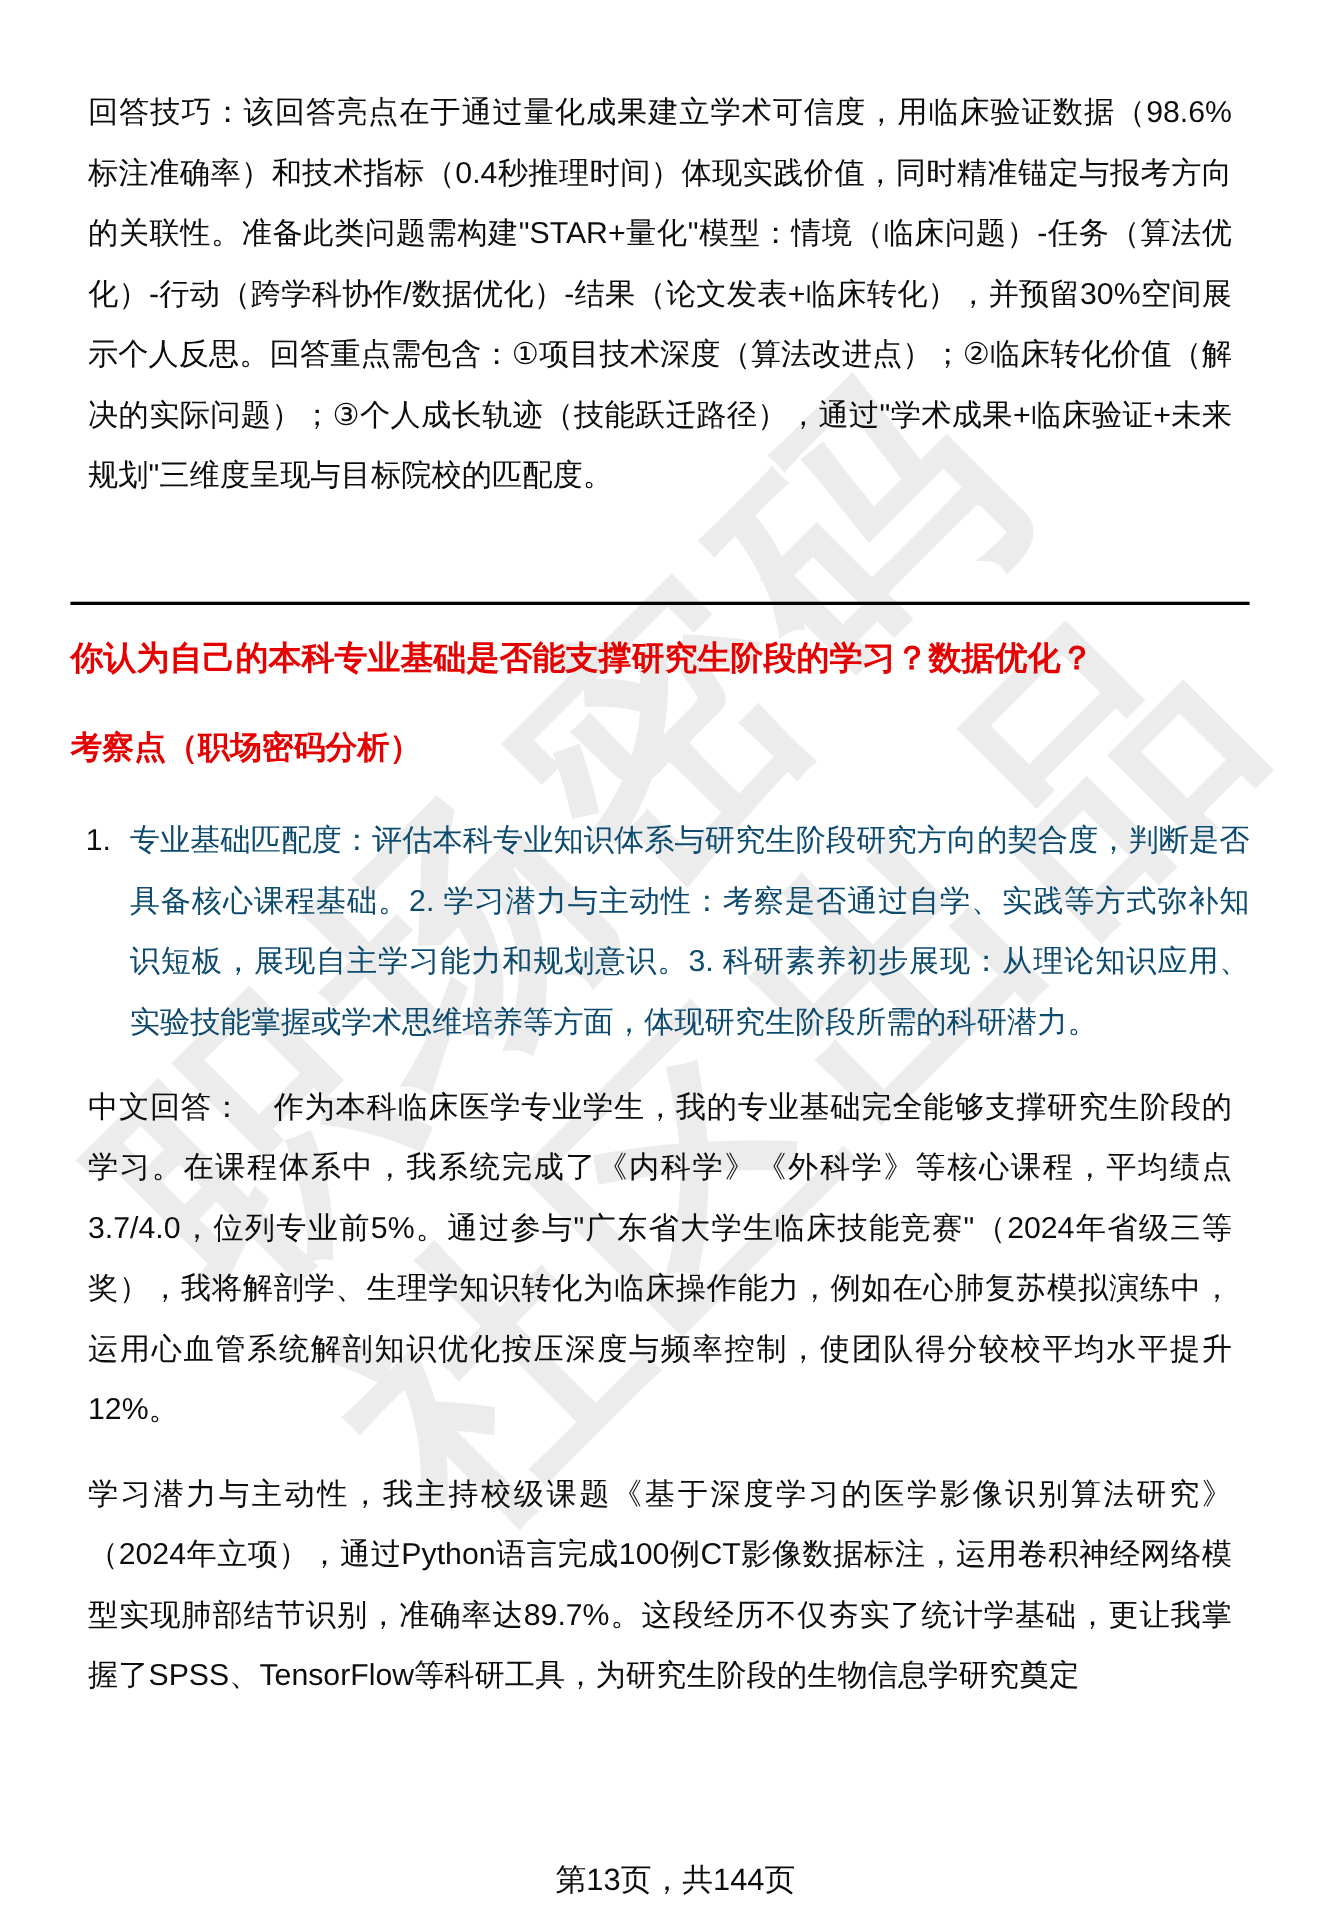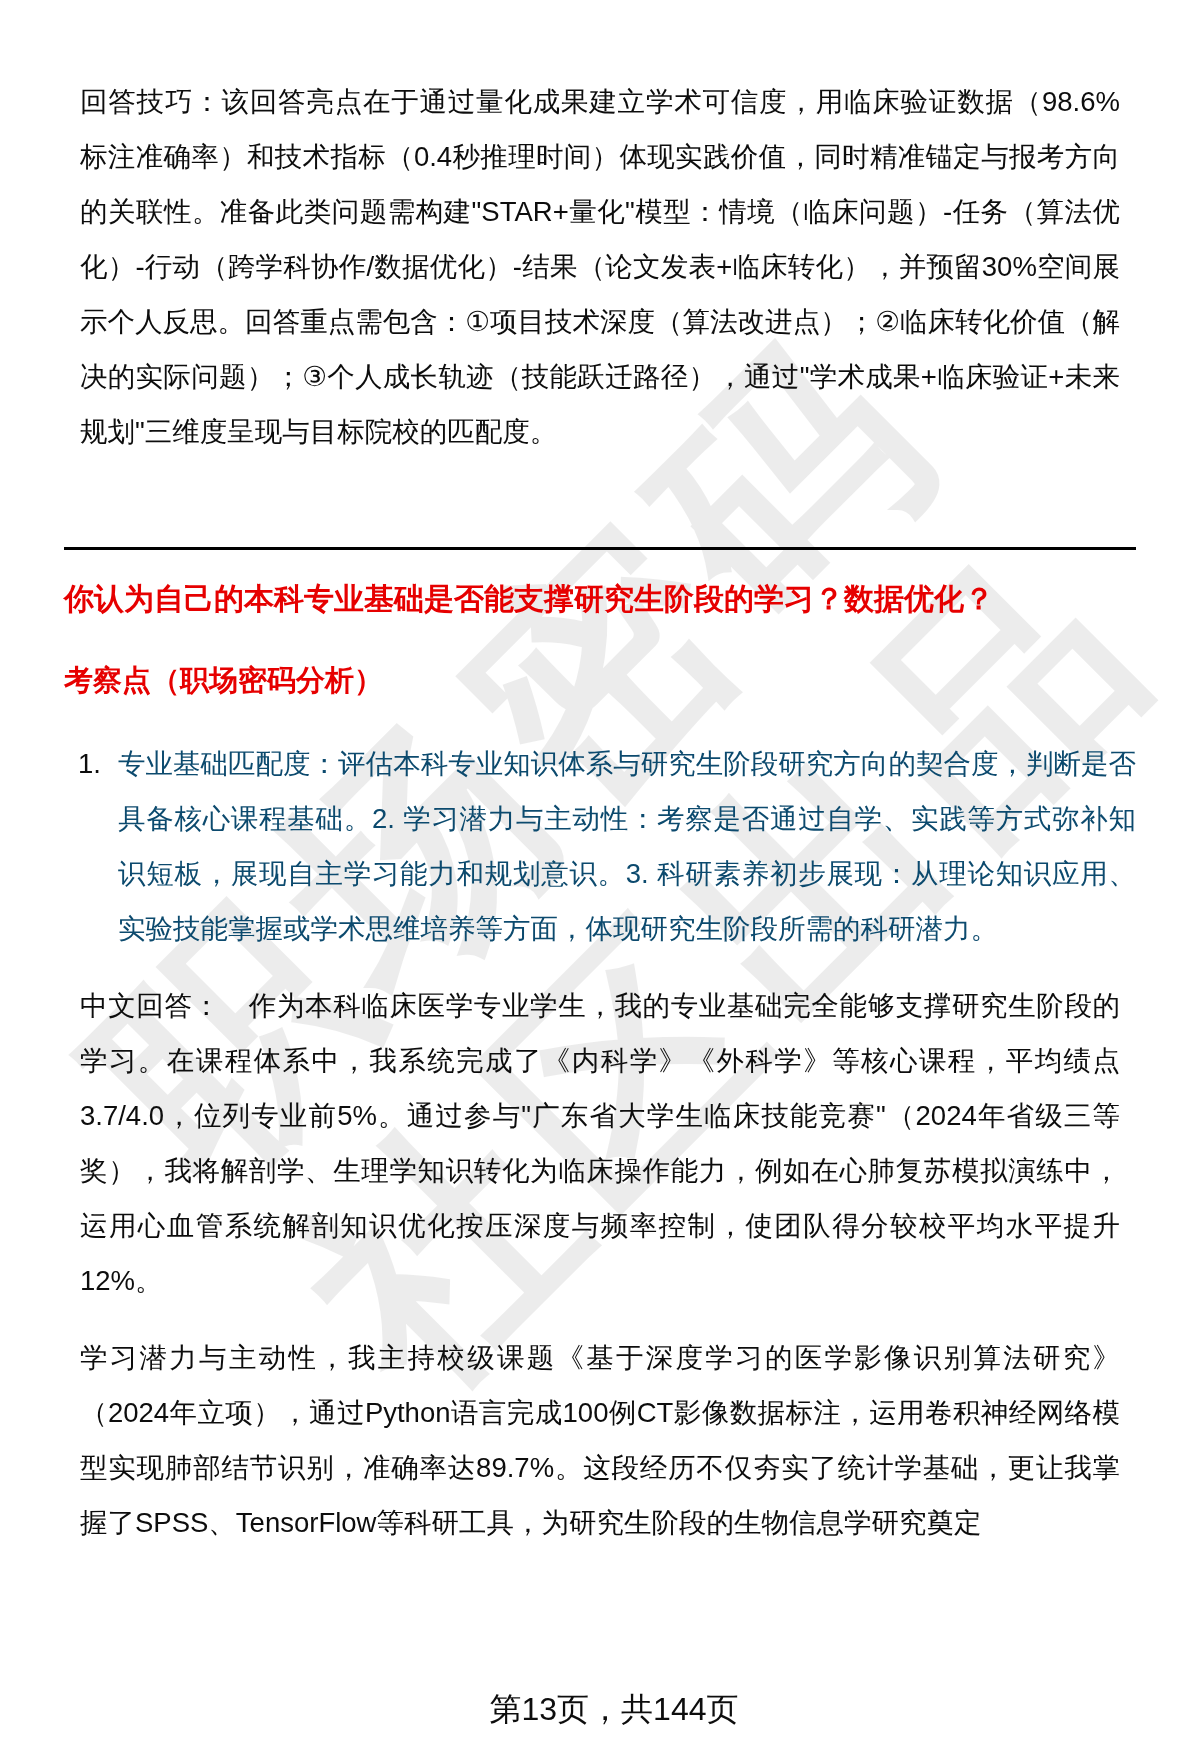--- a/index.html
+++ b/index.html
@@ -89,21 +89,21 @@
   }
   .spaced {
     margin-top: 22px;
   }
   .footer {
     position: absolute;
     left: 0;
     right: 0;
     bottom: 26px;
     text-align: center;
-    font-size: 32px;
+    font-size: 28px;
     line-height: 40px;
     color: #0d0d0d;
     z-index: 1;
     padding-left: 28px;
   }
 </style>
 </head>
 <body>
 
 <div class="page">

